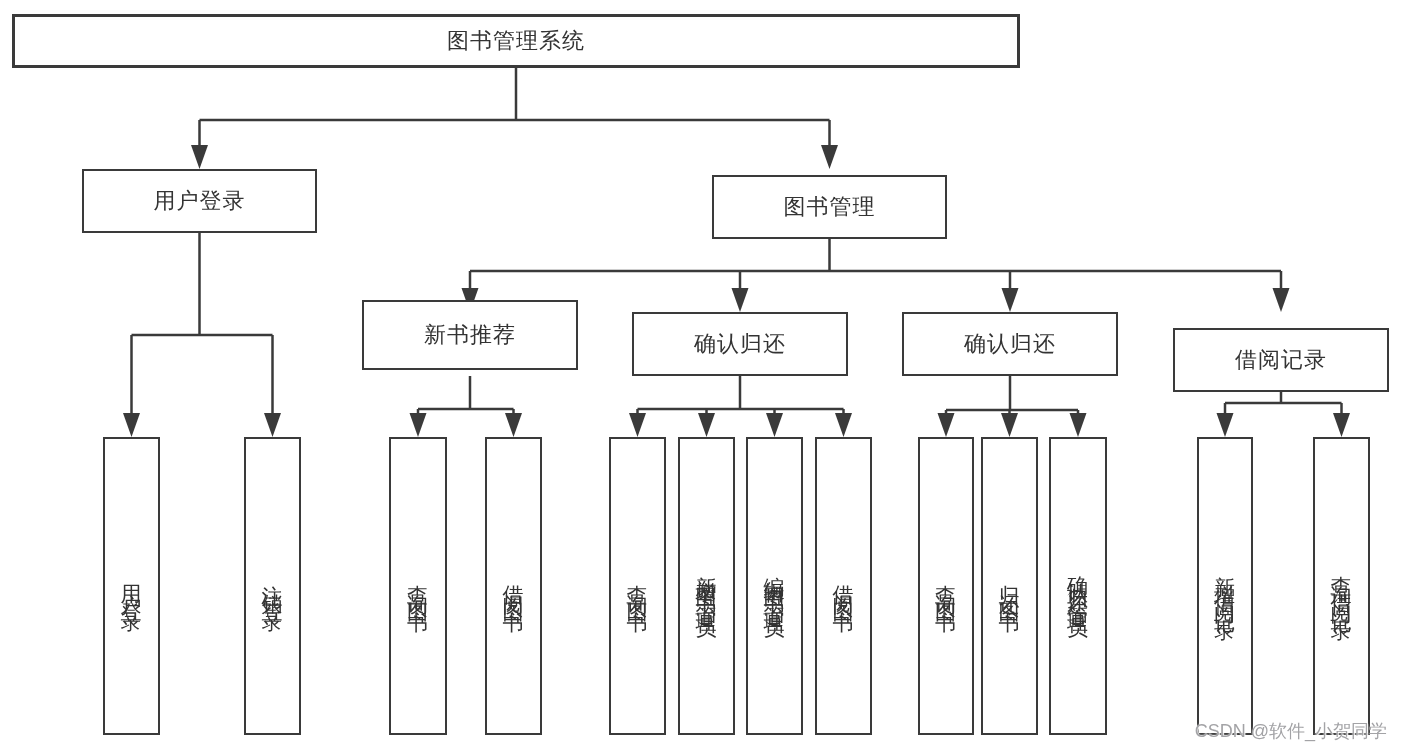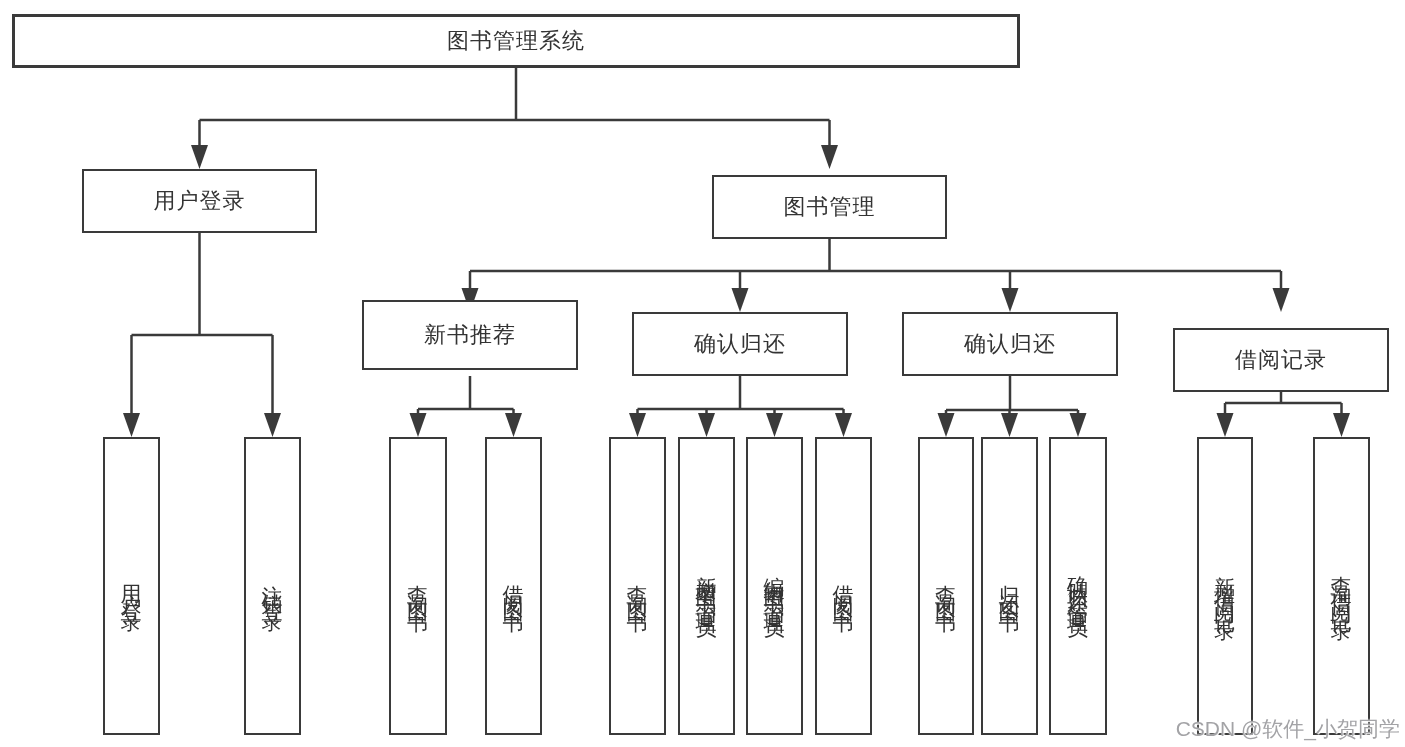--- a/index.html
+++ b/index.html
@@ -45,23 +45,23 @@
     text-orientation: mixed;
     font-size: 21px;
     letter-spacing: 9px;
     line-height: 1;
   }
   .vbox.tight .lbl {
     letter-spacing: 6px;
   }
   #watermark {
     position: absolute;
-    right: 5px;
+    right: 18px;
     bottom: 4px;
-    font-size: 21px;
+    font-size: 18px;
     color: #a3a3a6;
     text-shadow: 0 0 2px #ffffff, 1px 1px 1px #ffffff;
     z-index: 3;
     white-space: nowrap;
   }
 </style>
 </head>
 <body>
 
 <div id="stage">

